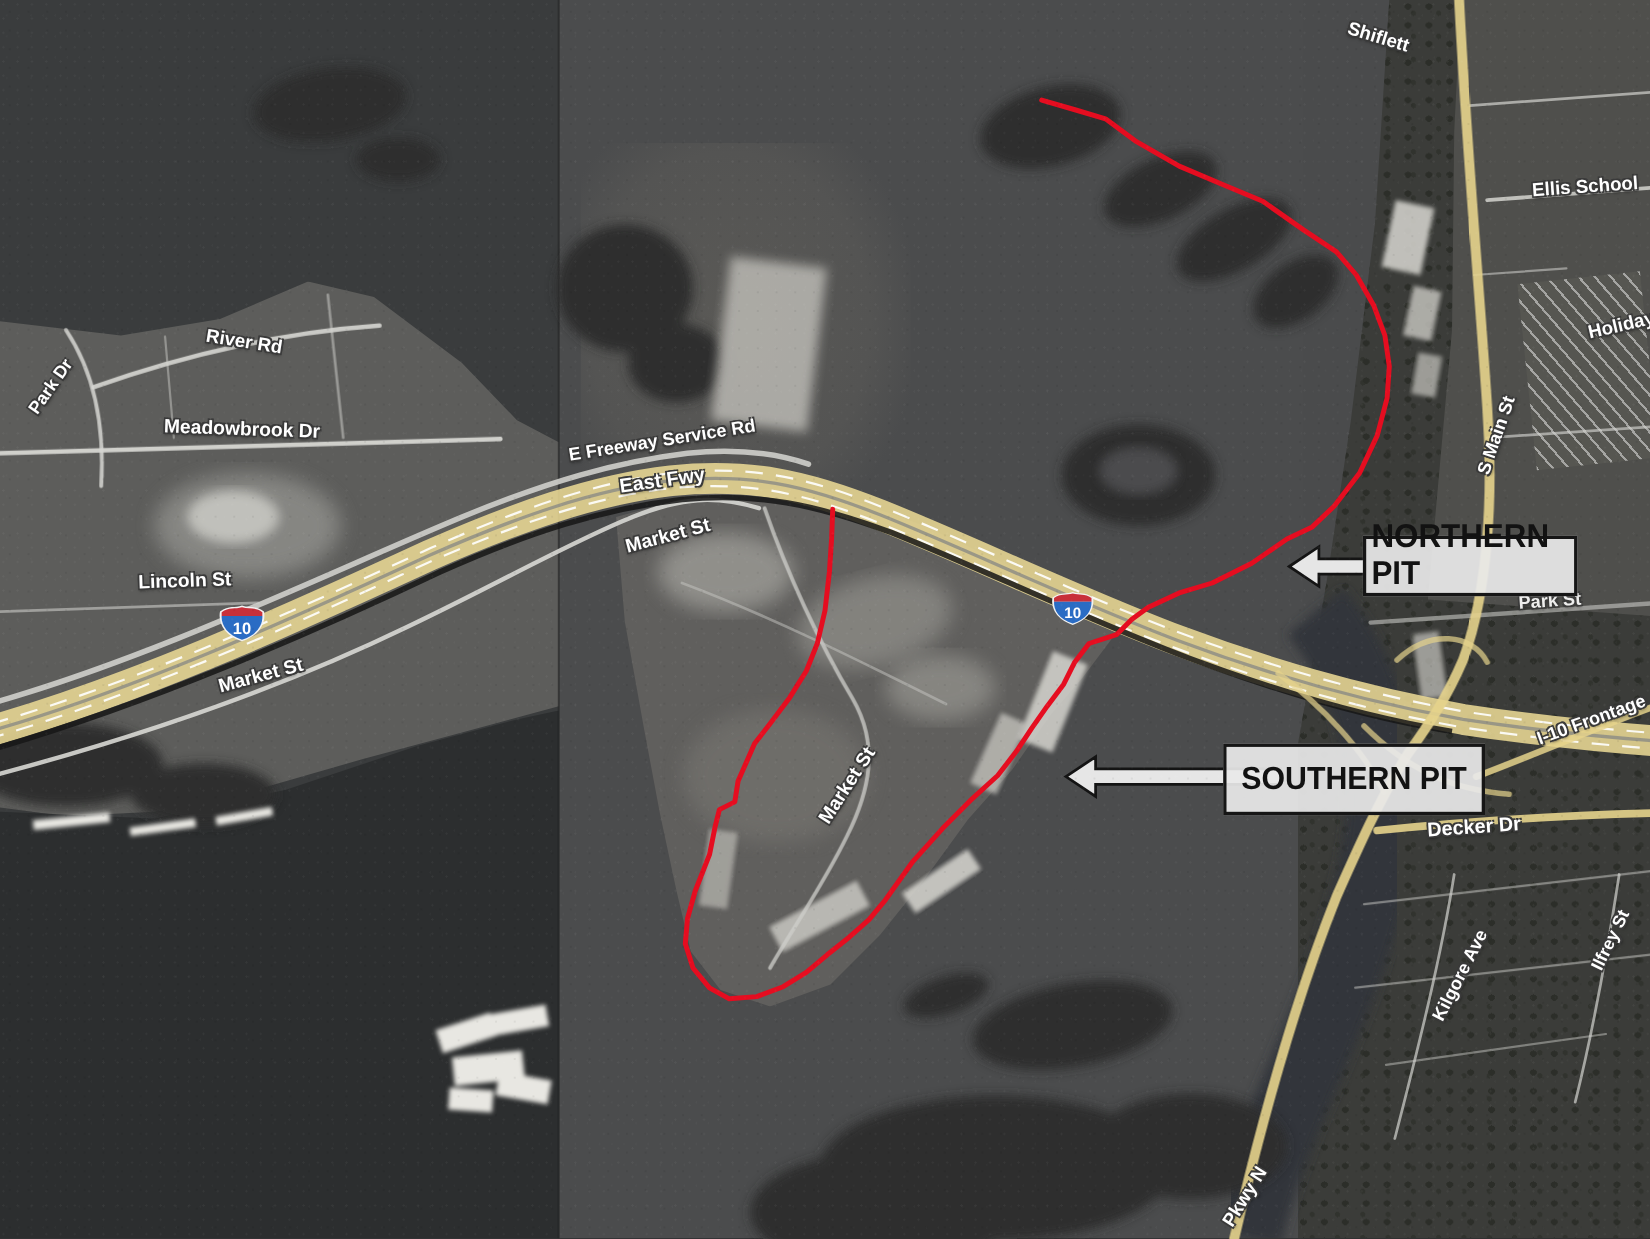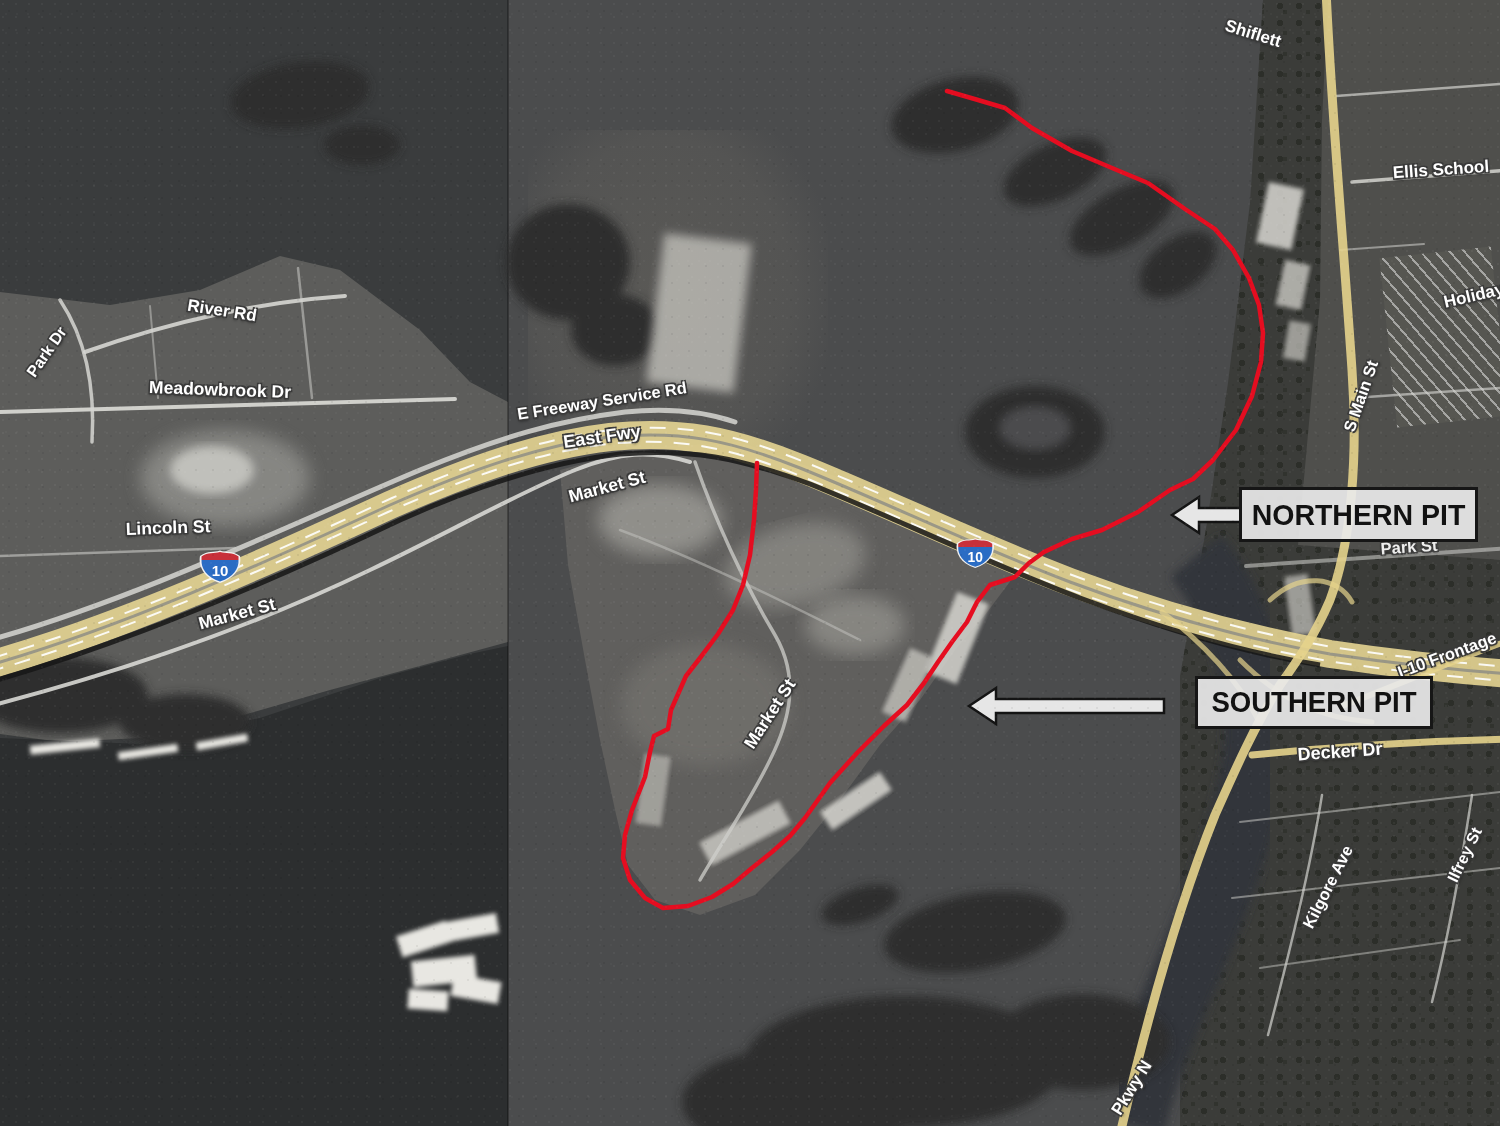--- a/index.html
+++ b/index.html
@@ -221,20 +221,20 @@
   <div class="rl" style="left:237px;top:614px;font-size:17.5px;transform:translate(-50%,-50%) rotate(-15deg);">Market St</div>
   <div class="rl" style="left:770px;top:714px;font-size:17.5px;transform:translate(-50%,-50%) rotate(-57deg);">Market St</div>
   <div class="rl" style="left:1361px;top:396px;font-size:16.5px;transform:translate(-50%,-50%) rotate(-71deg);">S Main St</div>
   <div class="rl" style="left:1409px;top:547px;font-size:16.5px;transform:translate(-50%,-50%) rotate(-4deg);opacity:.9;">Park St</div>
   <div class="rl" style="left:1447px;top:655px;font-size:16.5px;transform:translate(-50%,-50%) rotate(-20deg);">I-10 Frontage</div>
   <div class="rl" style="left:1340px;top:752px;font-size:18px;transform:translate(-50%,-50%) rotate(-4deg);">Decker Dr</div>
   <div class="rl" style="left:1328px;top:887px;font-size:16.5px;transform:translate(-50%,-50%) rotate(-63deg);">Kilgore Ave</div>
   <div class="rl" style="left:1465px;top:855px;font-size:16px;transform:translate(-50%,-50%) rotate(-64deg);">Ilfrey St</div>
   <div class="rl" style="left:1132px;top:1088px;font-size:17px;transform:translate(-50%,-50%) rotate(-58deg);">Pkwy N</div>
 
-  <div class="callout" style="left:1239px;top:487px;width:239px;height:55px;font-size:30px;">
+  <div class="callout" style="left:1239px;top:487px;width:195px;height:55px;font-size:30px;align-items:flex-end;">
     <span>NORTHERN PIT</span>
   </div>
-  <div class="callout" style="left:1195px;top:676px;width:238px;height:53px;font-size:29px;text-align:center;">
+  <div class="callout" style="left:1112px;top:676px;width:238px;height:65px;font-size:29px;text-align:center;">
     <span>SOUTHERN PIT</span>
   </div>
 
 </div>
 
 </body></html>

